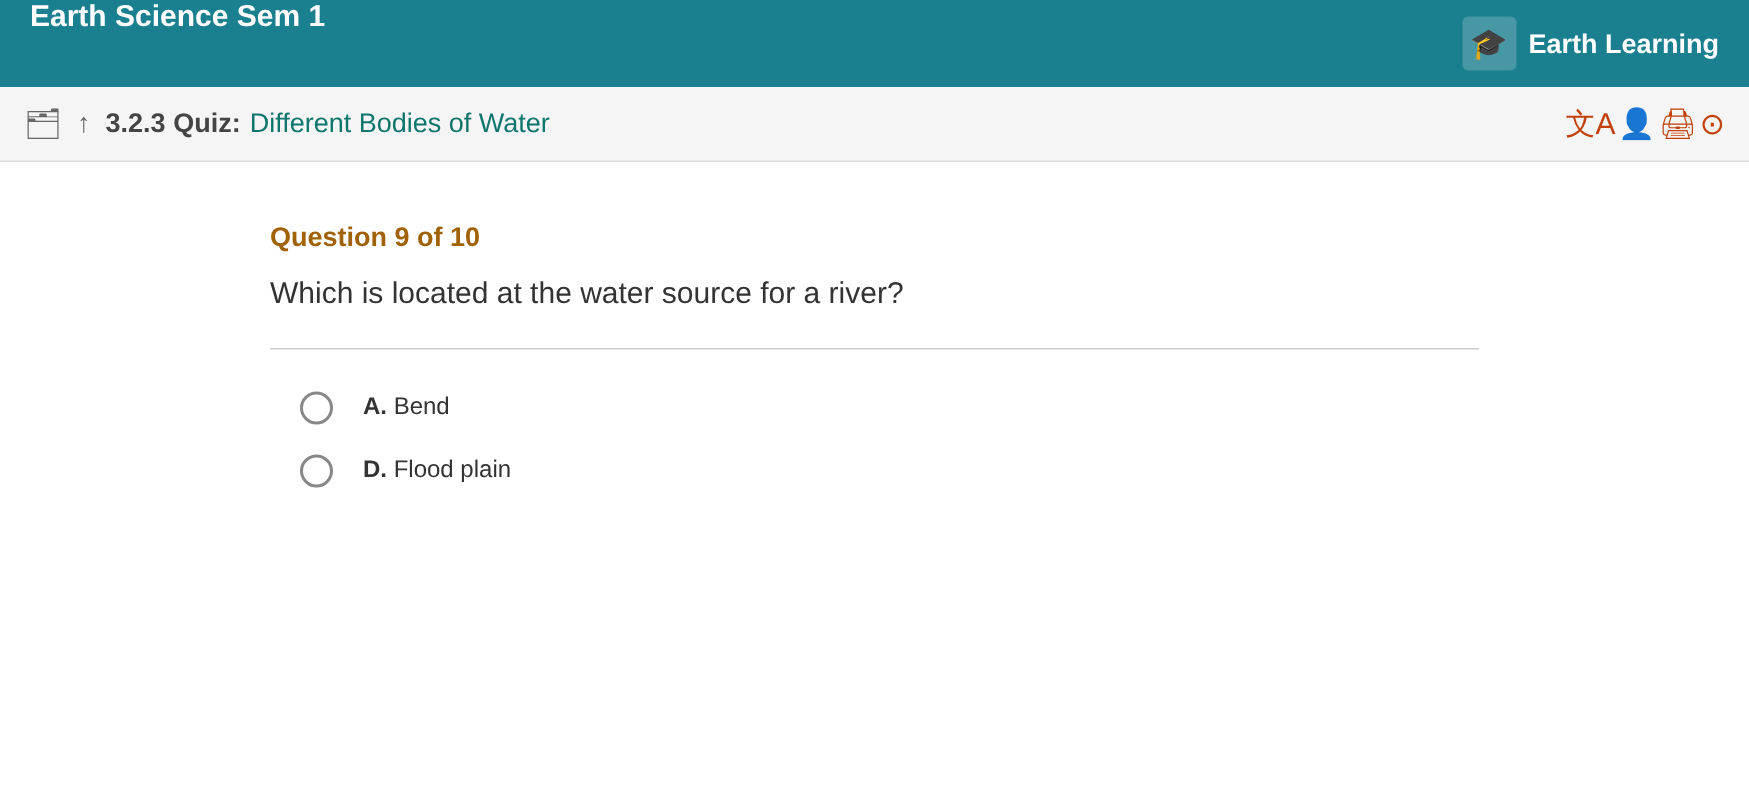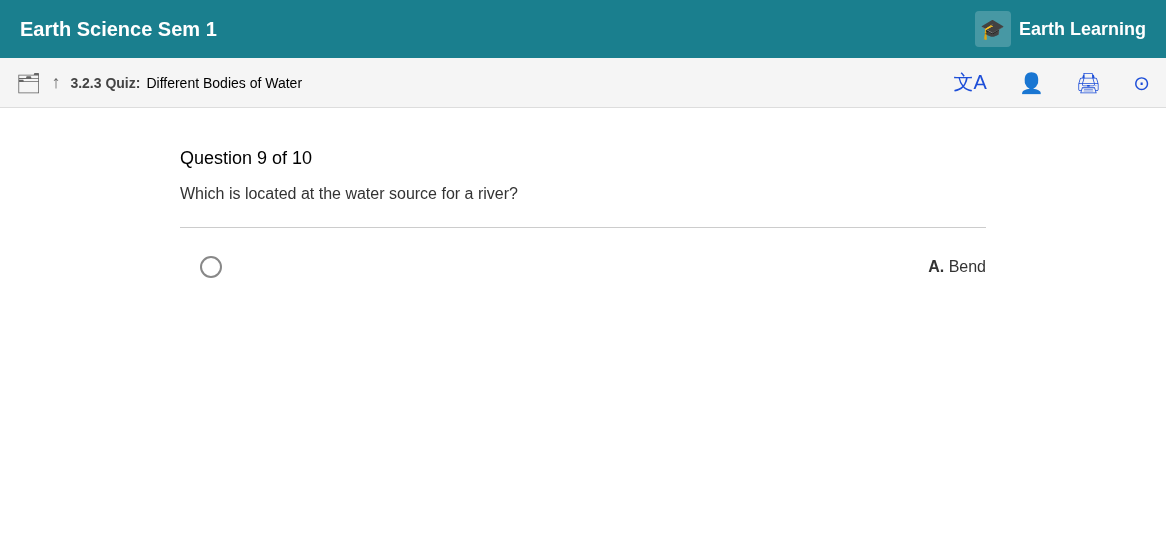--- a/index.html
+++ b/index.html
@@ -3,21 +3,20 @@
   <meta charset="utf-8">
   <style>
     * { margin: 0; padding: 0; box-sizing: border-box; }
     body { font-family: Arial, sans-serif; background: #fff; width: 1166px; height: 537px; overflow: hidden; }
 
     
     .header {
       background-color: #1a7f8e;
       height: 58px;
       display: flex;
-      align-items: center;
       justify-content: space-between;
       padding: 0 20px;
     }
     .header-title {
       color: #fff;
       font-size: 20px;
       font-weight: bold;
     }
     .header-logo {
       display: flex;
@@ -57,80 +56,79 @@
     }
     .toolbar-icon {
       color: #666;
       font-size: 20px;
       cursor: pointer;
     }
     .toolbar-breadcrumb {
       display: flex;
       align-items: center;
       gap: 6px;
-      font-size: 14px;
+      font-size: 18px;
       color: #444;
     }
     .toolbar-breadcrumb .quiz-label {
       font-weight: bold;
     }
     .toolbar-breadcrumb .quiz-title {
-      color: #000000;
+      color: #0f766e;
     }
     .toolbar-right {
       display: flex;
       align-items: center;
-      gap: 32px;
-      color: #1d4ed8;
+      gap: 2px;
+      color: #c2410c;
       font-size: 20px;
     }
     .toolbar-right span {
       cursor: pointer;
     }
     .up-arrow {
       color: #666;
       font-size: 18px;
       cursor: pointer;
     }
 
     
     .content {
       padding: 40px 180px;
       background: #fff;
     }
     .question-number {
       font-size: 18px;
-      font-weight: normal;
+      font-weight: bold;
       margin-bottom: 16px;
-      color: #000000;
+      color: #a16207;
     }
     .question-text {
-      font-size: 16px;
+      font-size: 20px;
       color: #333;
       margin-bottom: 24px;
     }
     .divider {
       border: none;
       border-top: 1px solid #ccc;
       margin-bottom: 28px;
     }
 
     
     .choices {
       display: flex;
       flex-direction: column;
       gap: 20px;
       padding-left: 20px;
     }
     .choice {
       display: flex;
       align-items: center;
-      gap: 30px;
+      gap: 20px;
       cursor: pointer;
-      justify-content: space-between;
     }
     .radio-circle {
       width: 22px;
       height: 22px;
       border-radius: 50%;
       border: 2px solid #888;
       background: #fff;
       flex-shrink: 0;
       display: flex;
       align-items: center;
@@ -176,14 +174,18 @@
 
 <main class="content">
   <div class="question-number">Question 9 of 10</div>
   <div class="question-text">Which is located at the water source for a river?</div>
   <hr class="divider">
   <div class="choices">
     <div class="choice">
       <div class="radio-circle"></div>
       <span class="choice-label"><strong>A.</strong>&nbsp;Bend</span>
     </div>
+    <div class="choice">
+      <div class="radio-circle"></div>
+      <span class="choice-label"><strong>D.</strong>&nbsp;Flood plain</span>
+    </div>
   </div>
 </main>
 
 </body></html>

